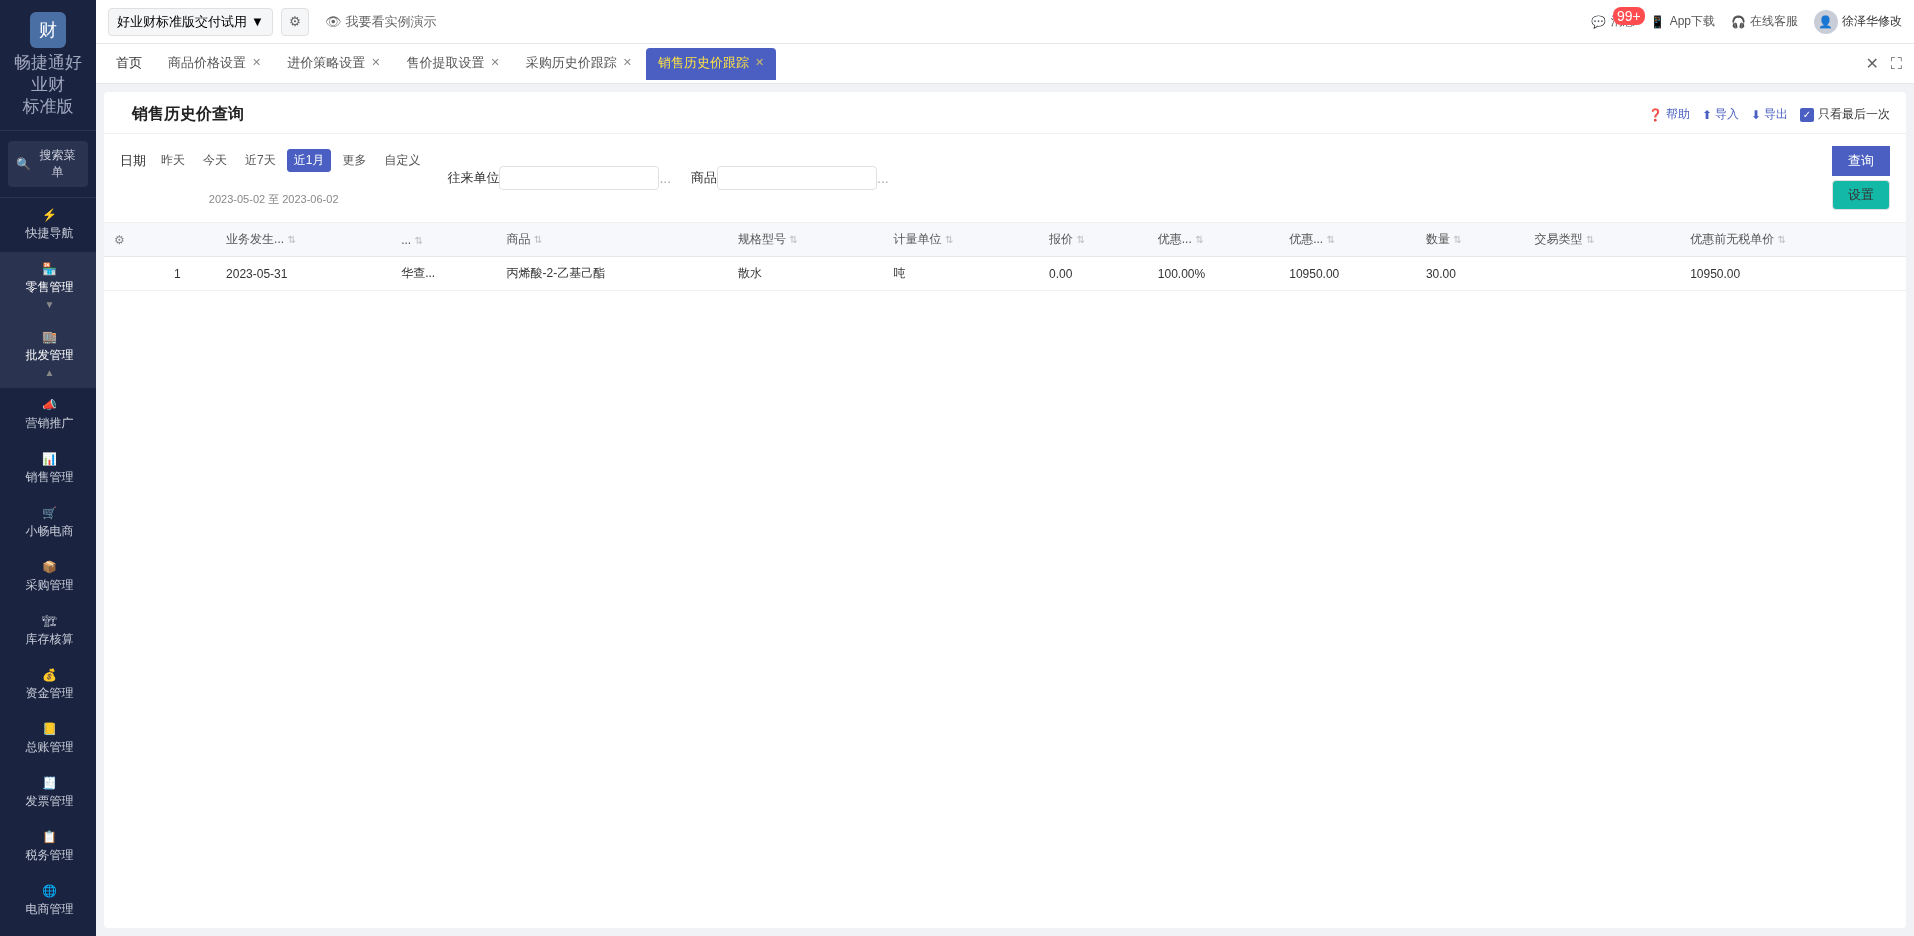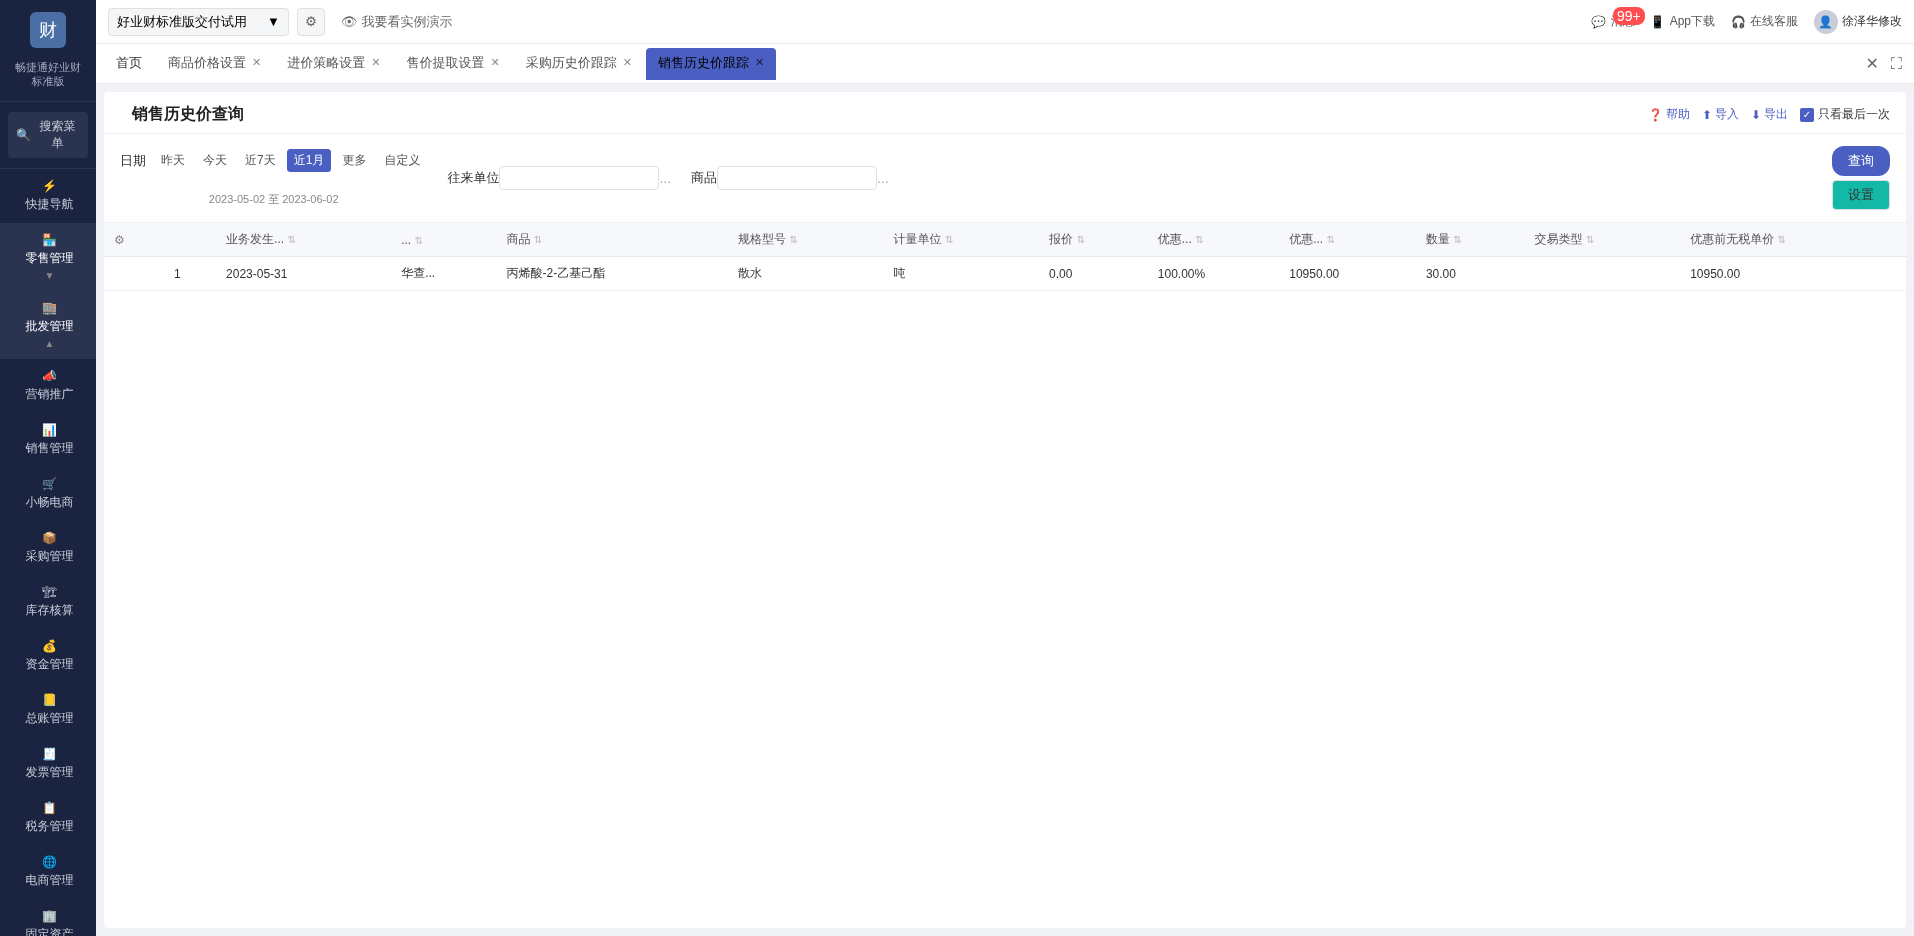--- a/index.html
+++ b/index.html
@@ -22,21 +22,21 @@
       padding: 12px 8px;
       border-bottom: 1px solid #2a3350;
     }
     .sidebar-logo-icon {
       width: 36px; height: 36px;
       background: #4a6fa5;
       border-radius: 6px;
       display: flex; align-items: center; justify-content: center;
       color: white; font-size: 18px; margin-bottom: 4px;
     }
-    .sidebar-logo-text { font-size: 11px; color: #a0a8be; text-align: center; line-height: 1.3; margin-top: 8px; }
+    .sidebar-logo-text { font-size: 17px; color: #a0a8be; text-align: center; line-height: 1.3; }
 
     .sidebar-search {
       padding: 10px 8px;
       border-bottom: 1px solid #2a3350;
     }
     .sidebar-search-btn {
       width: 100%;
       background: #2a3350;
       border: none;
       color: #c8cdd8;
@@ -75,21 +75,21 @@
     .topbar {
       background: #fff;
       border-bottom: 1px solid #e8e8e8;
       display: flex;
       align-items: center;
       padding: 0 12px;
       height: 44px;
       gap: 8px;
     }
     .topbar-select {
-      display: flex; align-items: center; gap: 20px;
+      display: flex; align-items: center; gap: 4px;
       background: #f5f6f8; border: 1px solid #e0e0e0;
       border-radius: 4px; padding: 4px 8px; cursor: pointer;
       font-size: 13px;
     }
     .topbar-config-btn {
       width: 28px; height: 28px;
       background: #f5f6f8; border: 1px solid #e0e0e0;
       border-radius: 4px; cursor: pointer;
       display: flex; align-items: center; justify-content: center;
       color: #666;
@@ -139,21 +139,21 @@
       padding: 6px 12px;
       font-size: 13px;
       color: #555;
       cursor: pointer;
       border-radius: 4px 4px 0 0;
       white-space: nowrap;
       border-bottom: 2px solid transparent;
     }
     .tab.active {
       background: #4a5fc1;
-      color: #000000;
+      color: #fde047;
       border-bottom: 2px solid #4a5fc1;
     }
     .tab-close {
       font-size: 11px; color: inherit; opacity: 0.7;
       margin-left: 2px;
     }
     .tab.plain { color: #333; justify-content: flex-end; }
 
     .tabbar-end {
       margin-left: auto;
@@ -236,21 +236,21 @@
       border: 1px solid #e0e0e0; border-radius: 4px;
       padding: 4px 8px; font-size: 12px; width: 160px;
       outline: none;
     }
     .filter-dots {
       color: #aaa; cursor: pointer; font-size: 14px;
     }
 
     .query-btn {
       background: #4a5fc1; color: white;
-      border: none; border-radius: 12px;
+      border: none; border-radius: 0;
       padding: 6px 16px; font-size: 13px; cursor: pointer;
     }
     .setting-btn {
       background: #14b8a6; color: #333;
       border: 1px solid #e0e0e0; border-radius: 4px;
       padding: 5px 14px; font-size: 13px; cursor: pointer;
     }
     .filter-right-btns {
       margin-left: auto;
       display: flex; flex-direction: column; gap: 4px;

